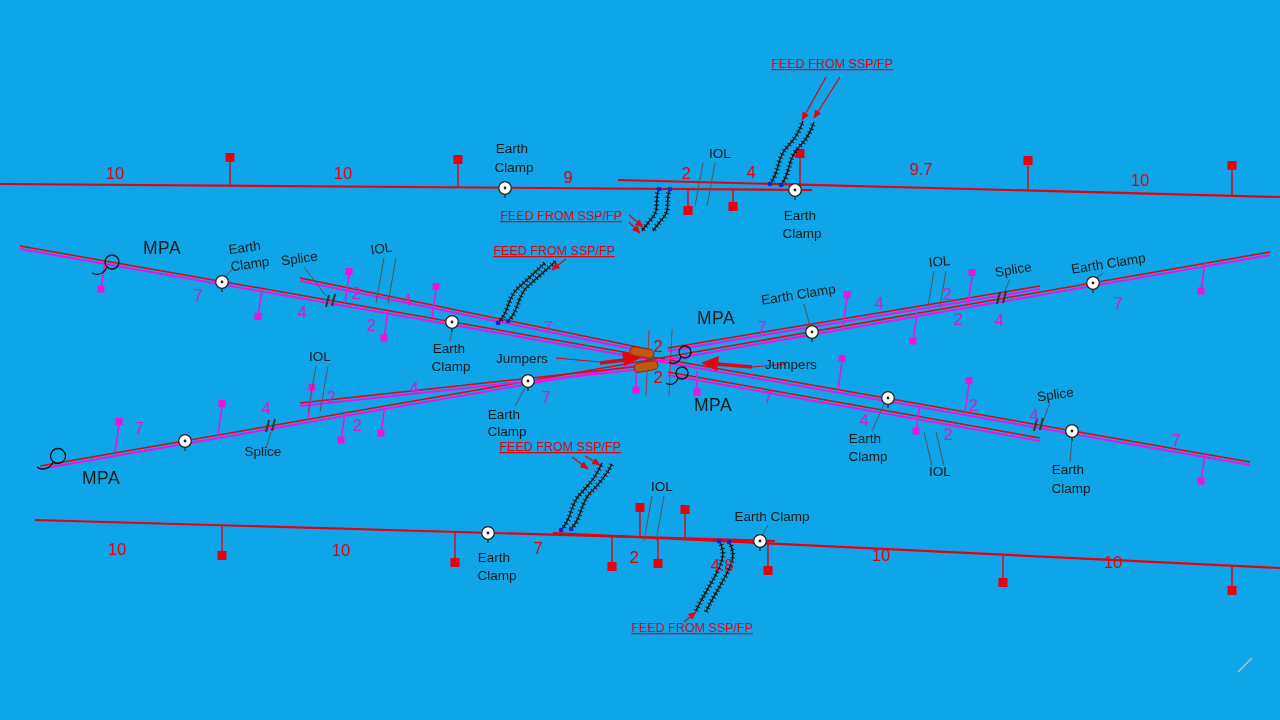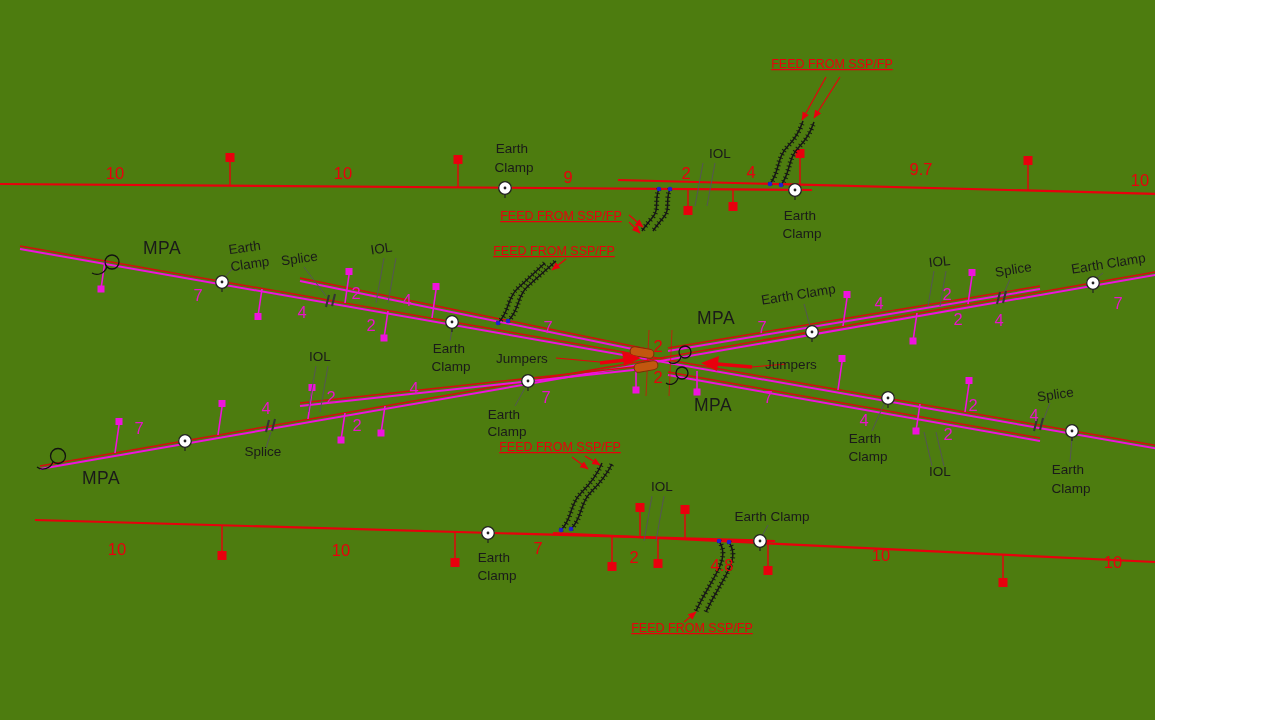--- a/index.html
+++ b/index.html
@@ -1,16 +1,16 @@
 <!DOCTYPE html>
 <html><head>
 <meta charset="utf-8">
 <style>
   html,body{margin:0;padding:0;background:#fff}
-  .page{width:1155px;height:720px;position:relative;background:#4d7c0f;overflow:hidden}
+  .page{width:1280px;height:720px;position:relative;background:#0ea5e9;overflow:hidden}
   svg{display:block}
   text{font-family:"Liberation Sans",sans-serif;text-anchor:middle;fill:#1a1a1a}
   .tb{font-size:13.5px}
   .tm{font-size:17.5px;letter-spacing:.5px}
   .tr{font-size:16.5px;fill:#e8000d}
   .tg{font-size:16.5px;fill:#e813c9}
   .feed{font-size:12.5px;fill:#e8000d;text-decoration:underline}
   .rl{stroke:#e8000d;stroke-width:2.2}
   .rl2{stroke:#d40d0d;stroke-width:1.5}
   .ml{stroke:#ef13dd;stroke-width:2}

